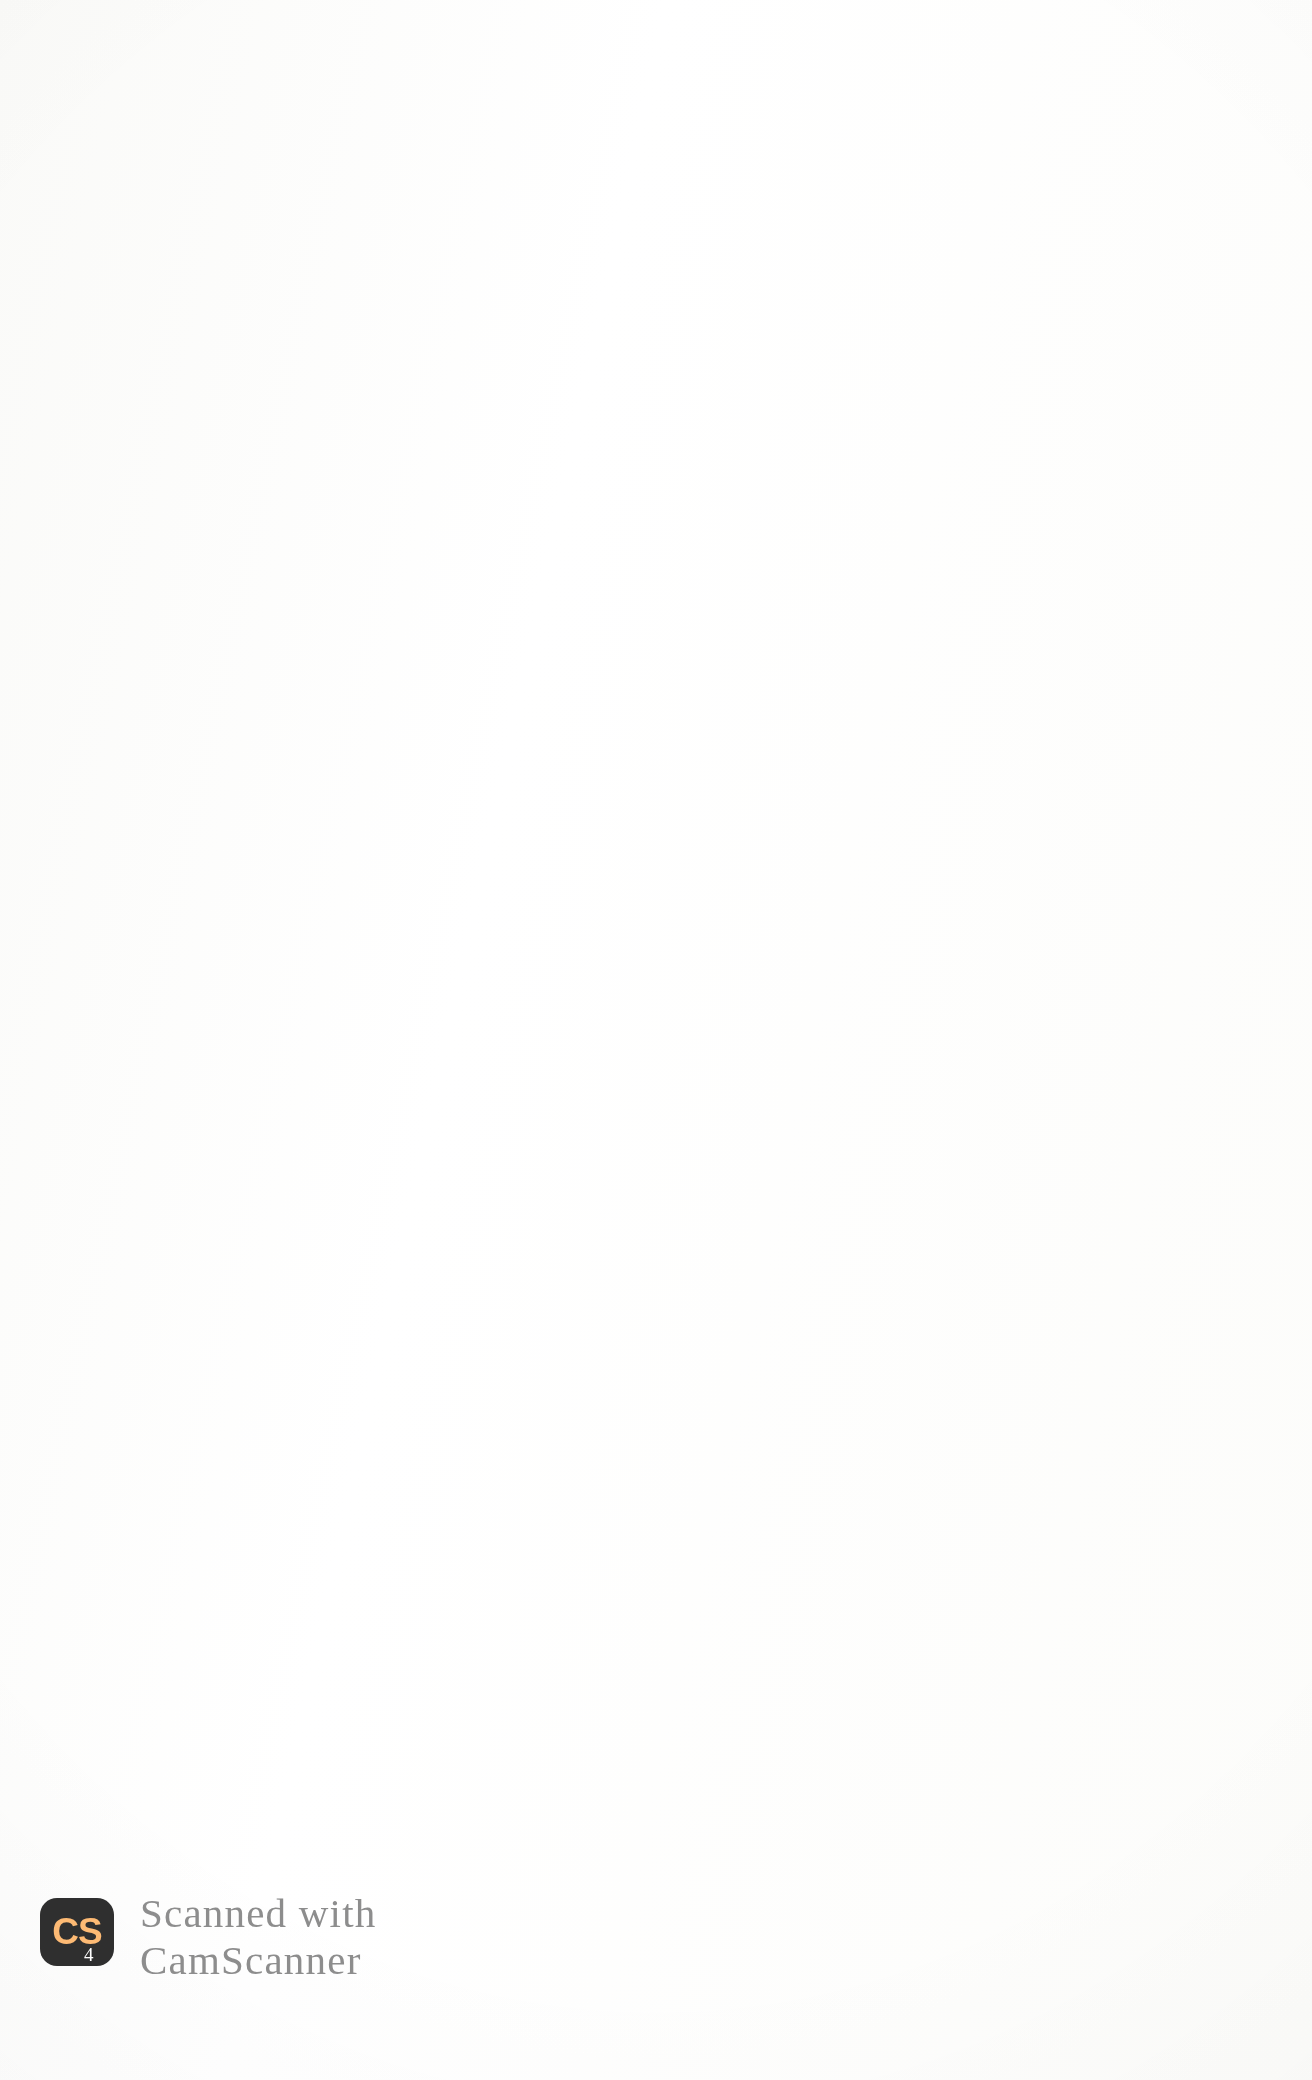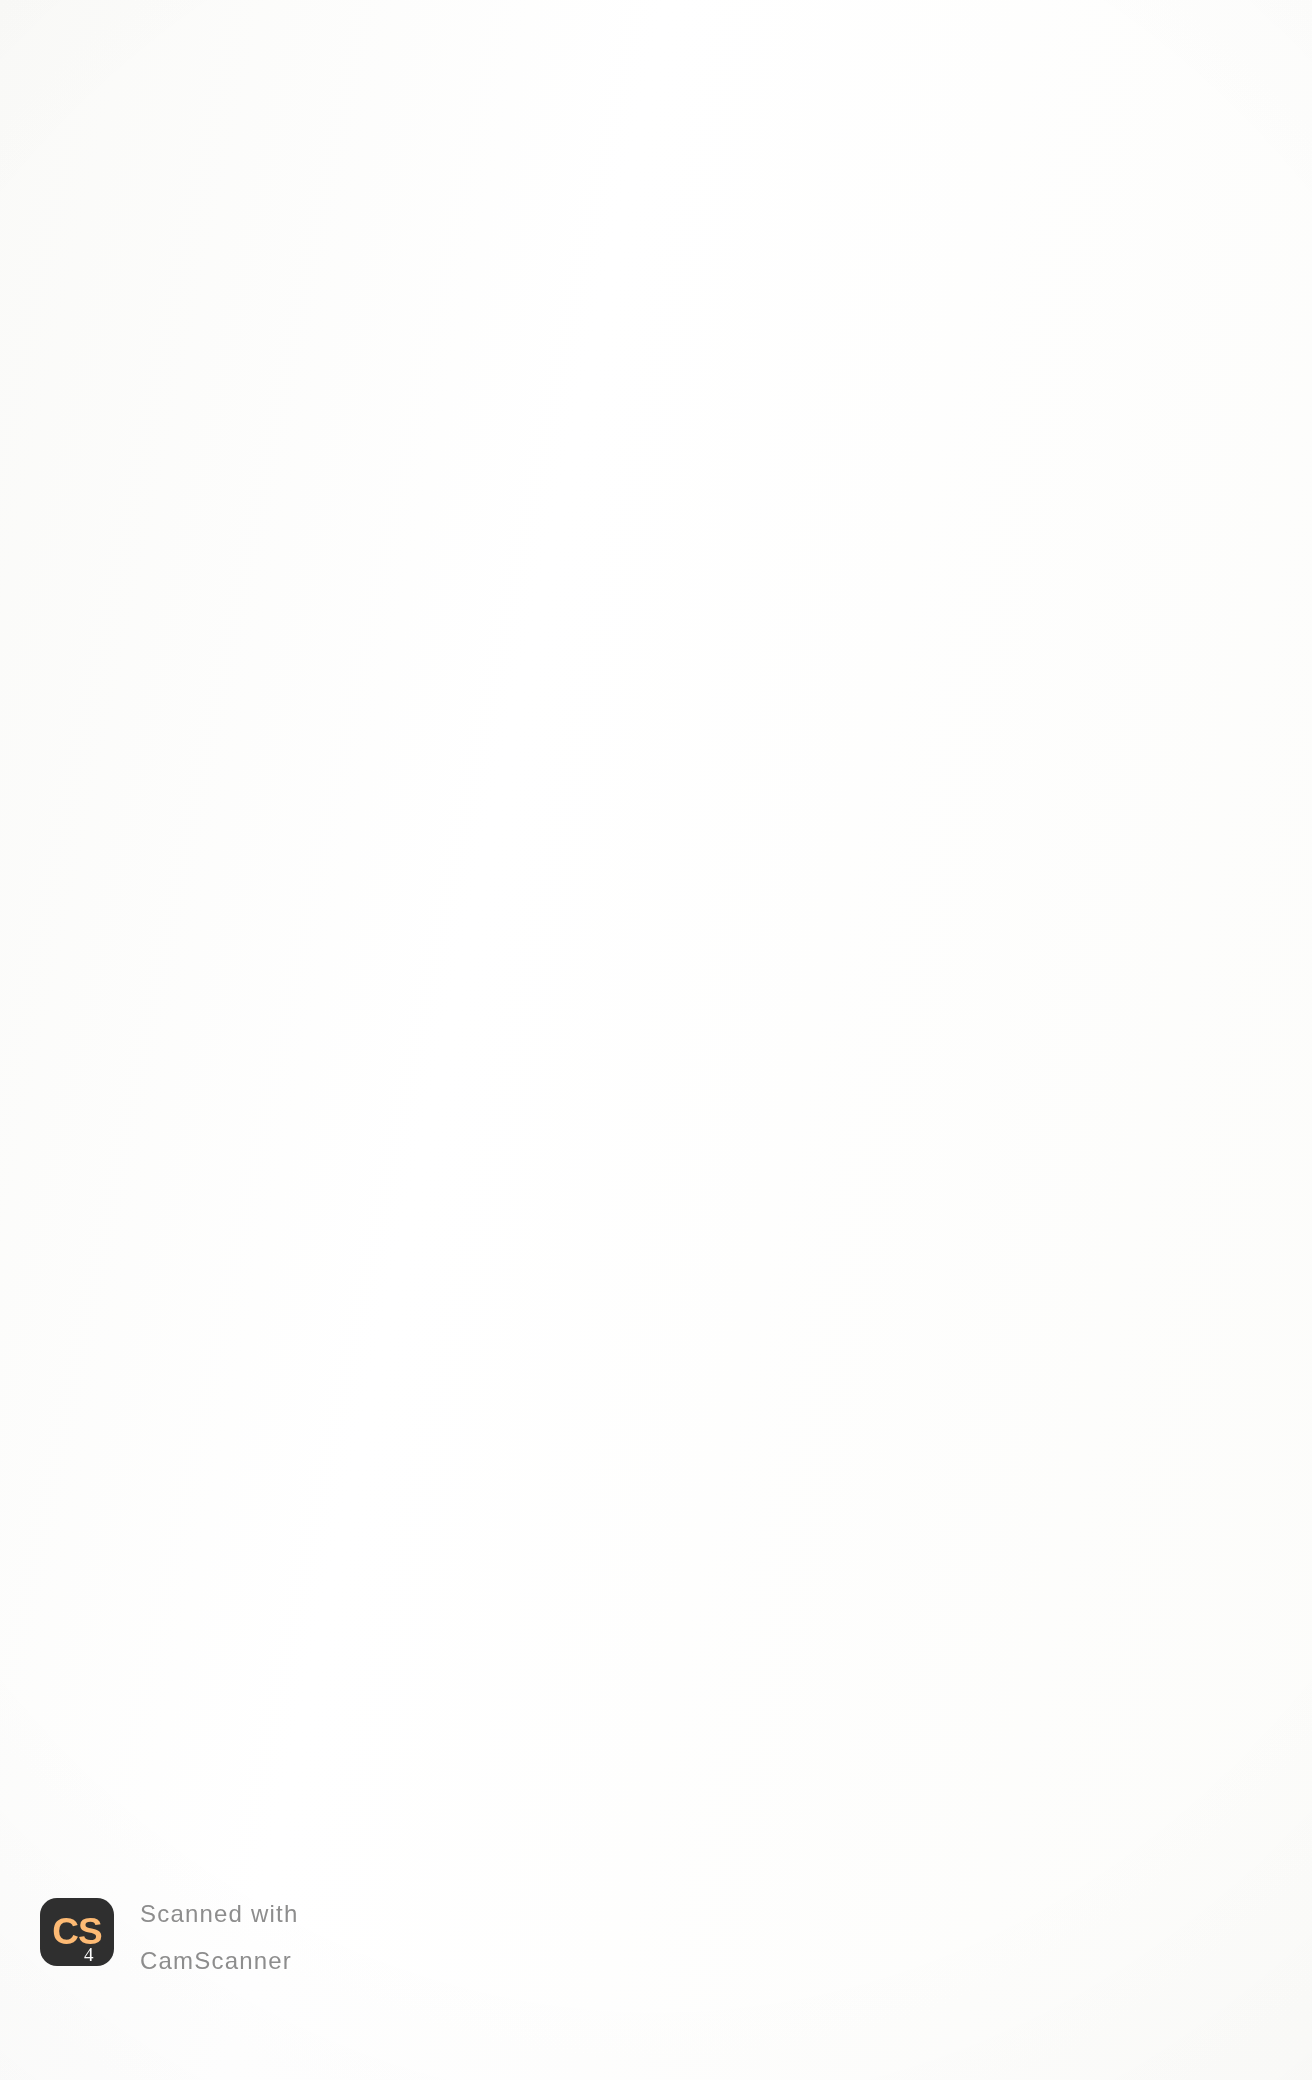--- a/index.html
+++ b/index.html
@@ -179,22 +179,22 @@
     letter-spacing: -1px;
     display: flex;
     align-items: center;
     justify-content: center;
   }
   .cs-text {
     position: absolute;
     left: 100px;
     top: 0px;
     color: #8d8d8d;
-    font-family: Liberation Sans, sans-serif;
-    font-size: 24px;
+    font-family: Liberation Serif, serif;
+    font-size: 41px;
     line-height: 47px;
     letter-spacing: 1.2px;
   }
   .page-num {
     position: absolute;
     left: 44px;
     top: 54px;
     color: #ffffff;
     font-family: "Liberation Serif", serif;
     font-size: 19px;

